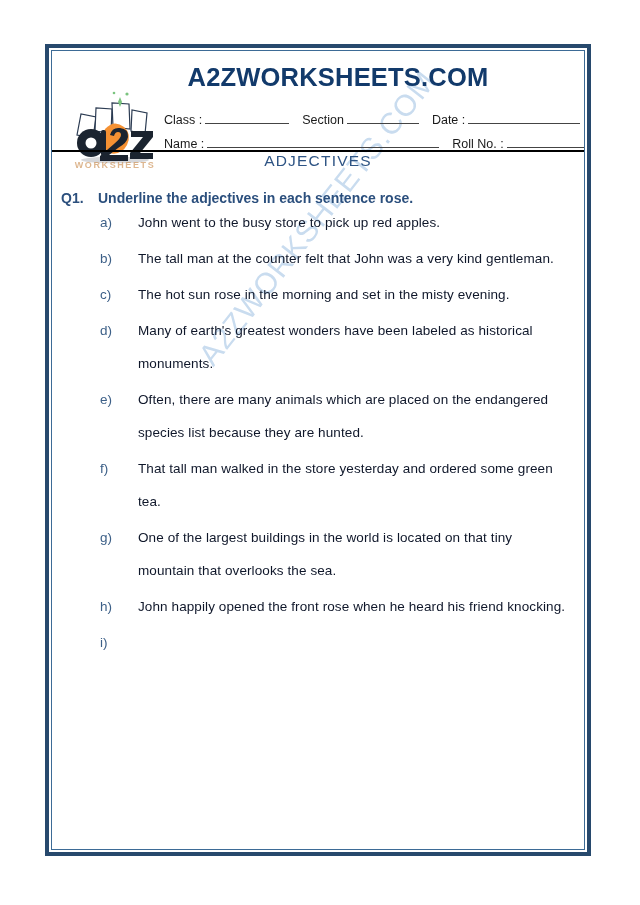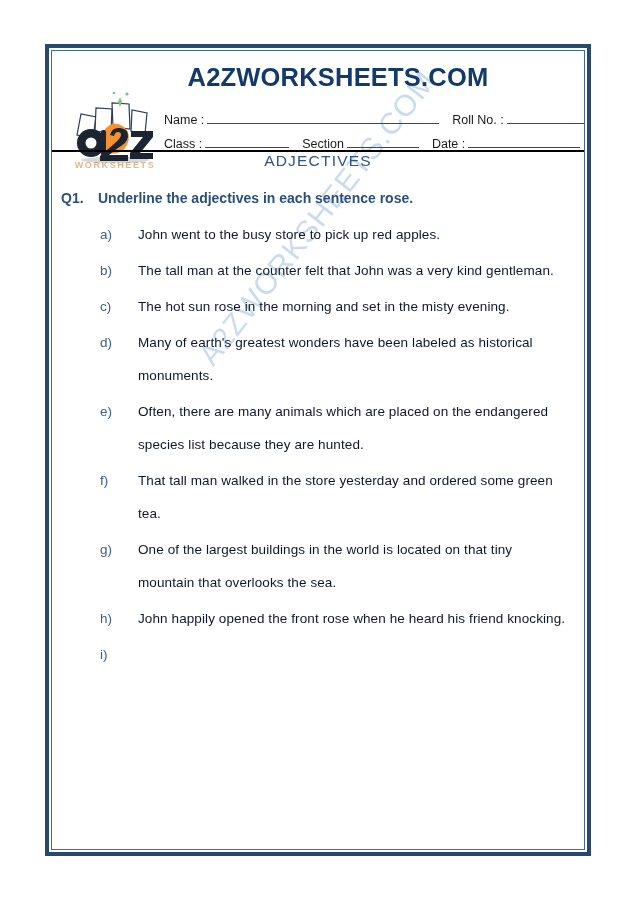--- a/index.html
+++ b/index.html
@@ -147,21 +147,21 @@
     font-family: "Liberation Sans", sans-serif;
     font-size: 15.5px;
     letter-spacing: 1.2px;
     color: #2e5484;
     margin-bottom: 20px;
   }
   #question-line {
     display: flex;
     align-items: center;
     padding-left: 9px;
-    margin-bottom: 12px;
+    margin-bottom: 0;
   }
   #question-number {
     flex: 0 0 auto;
     width: 37px;
     font-family: "Liberation Sans", sans-serif;
     font-size: 14px;
     font-weight: bold;
     color: #2b4f7d;
   }
   #question-text {
@@ -243,37 +243,37 @@
 
             <ellipse cx="50" cy="79" rx="34" ry="3.2" fill="#1b2430" opacity="0.18"></ellipse>
 
             <text x="50" y="87" text-anchor="middle" font-family="'Liberation Sans', sans-serif" font-size="9" letter-spacing="1.6" fill="#c98a4b" opacity="0.62" font-weight="bold">WORKSHEETS</text>
           </svg>
         </div>
 
         <div id="brand-title">A2ZWORKSHEETS.COM</div>
 
         <div id="form-fields">
-          <div class="form-row">
-            <span class="field-label">Name :</span>
-            <span class="rule w-name"></span>
-            <span class="gap-sm"></span>
-            <span class="field-label">Roll No. :</span>
-            <span class="rule w-roll"></span>
-          </div>
           <div class="form-row">
             <span class="field-label">Class :</span>
             <span class="rule w-class"></span>
             <span class="gap-sm"></span>
             <span class="field-label">Section</span>
             <span class="rule w-section"></span>
             <span class="gap-sm"></span>
             <span class="field-label">Date :</span>
             <span class="rule w-date"></span>
           </div>
+          <div class="form-row">
+            <span class="field-label">Name :</span>
+            <span class="rule w-name"></span>
+            <span class="gap-sm"></span>
+            <span class="field-label">Roll No. :</span>
+            <span class="rule w-roll"></span>
+          </div>
         </div>
 
         <div id="header-divider"></div>
       </div>
 
       <div id="main">
         <div id="sheet-title">ADJECTIVES</div>
 
         <div id="question-line">
           <span id="question-number">Q1.</span>

